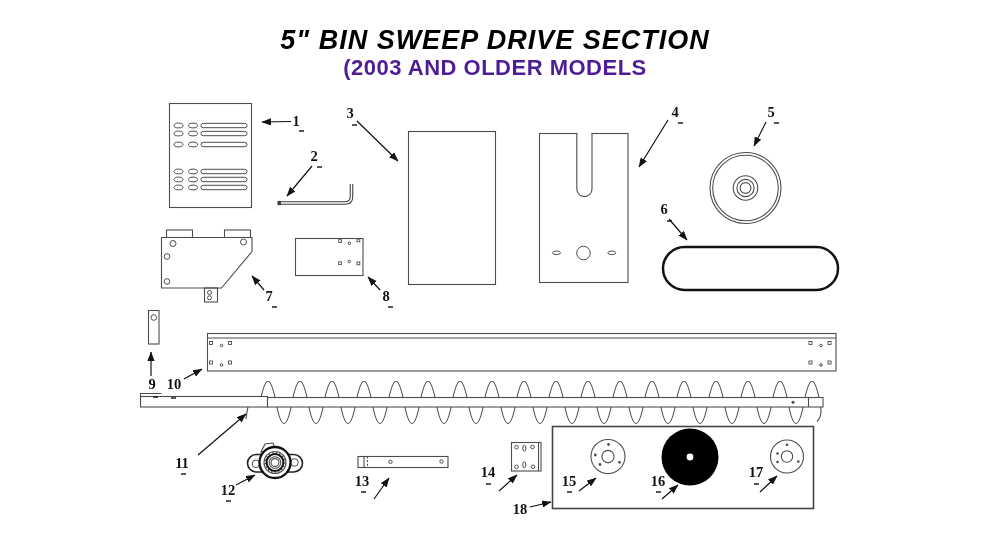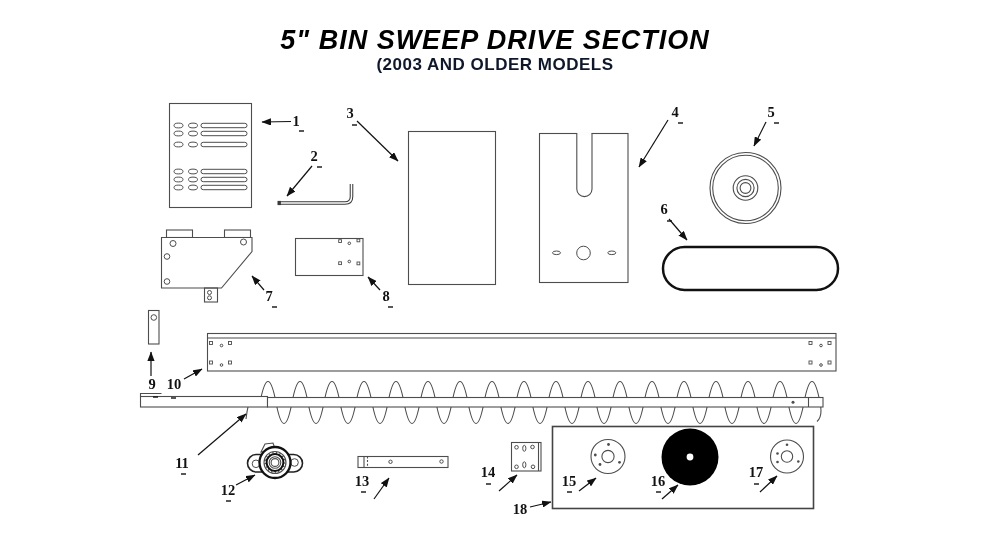--- a/index.html
+++ b/index.html
@@ -1,18 +1,18 @@
 <!DOCTYPE html>
 <html><head>
 <meta charset="utf-8">
 <style>
   html,body{margin:0;padding:0;background:#fff;}
   .canvas{position:relative;width:990px;height:541px;background:#ffffff;font-family:"Liberation Sans",sans-serif;overflow:hidden;}
   .title{position:absolute;top:25px;left:0;width:990px;text-align:center;font-size:27px;font-weight:bold;font-style:italic;letter-spacing:1px;color:#000;}
-  .subtitle{position:absolute;top:55px;left:0;width:990px;text-align:center;font-size:17px;font-weight:bold;letter-spacing:.5px;color:#0f172a;}
+  .subtitle{position:absolute;top:55px;left:0;width:990px;text-align:center;font-size:22px;font-weight:bold;letter-spacing:.5px;color:#4c1d95;}
   svg.diagram{position:absolute;left:0;top:0;}
   .ln{fill:none;stroke:#4d4d4d;stroke-width:1.1;}
   .lnw{fill:#ffffff;stroke:#4d4d4d;stroke-width:1.1;}
   .thk{fill:none;stroke:#111;stroke-width:2.5;}
   .hole{fill:none;stroke:#4d4d4d;stroke-width:1;}
   .sq{fill:none;stroke:#4d4d4d;stroke-width:.9;}
   .dot{fill:#4d4d4d;stroke:none;}
   .lbl{font-family:"Liberation Serif","DejaVu Serif",serif;font-size:14.5px;font-weight:bold;fill:#111;text-anchor:middle;}
   .co{stroke:#111;stroke-width:1.2;fill:none;marker-end:url(#ah);}
   .dash{stroke:#111;stroke-width:1.4;}

